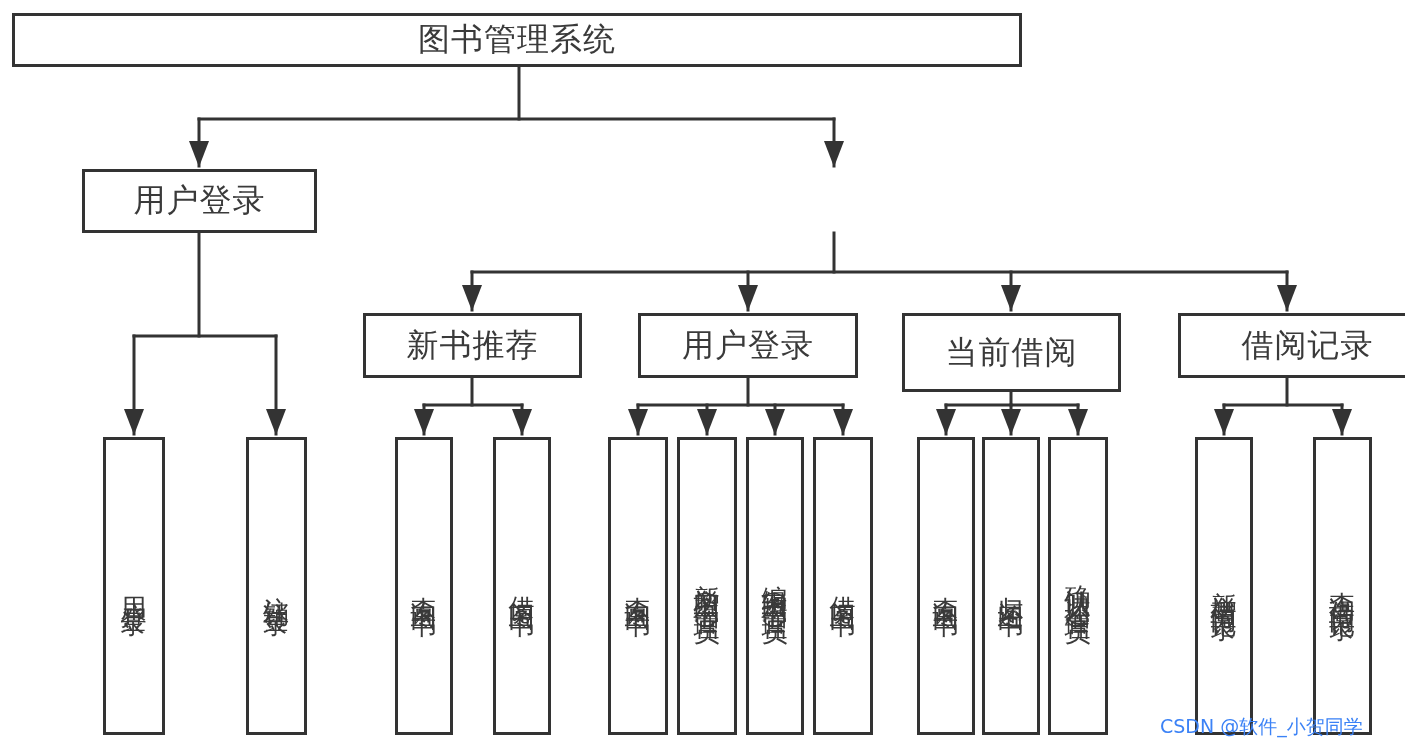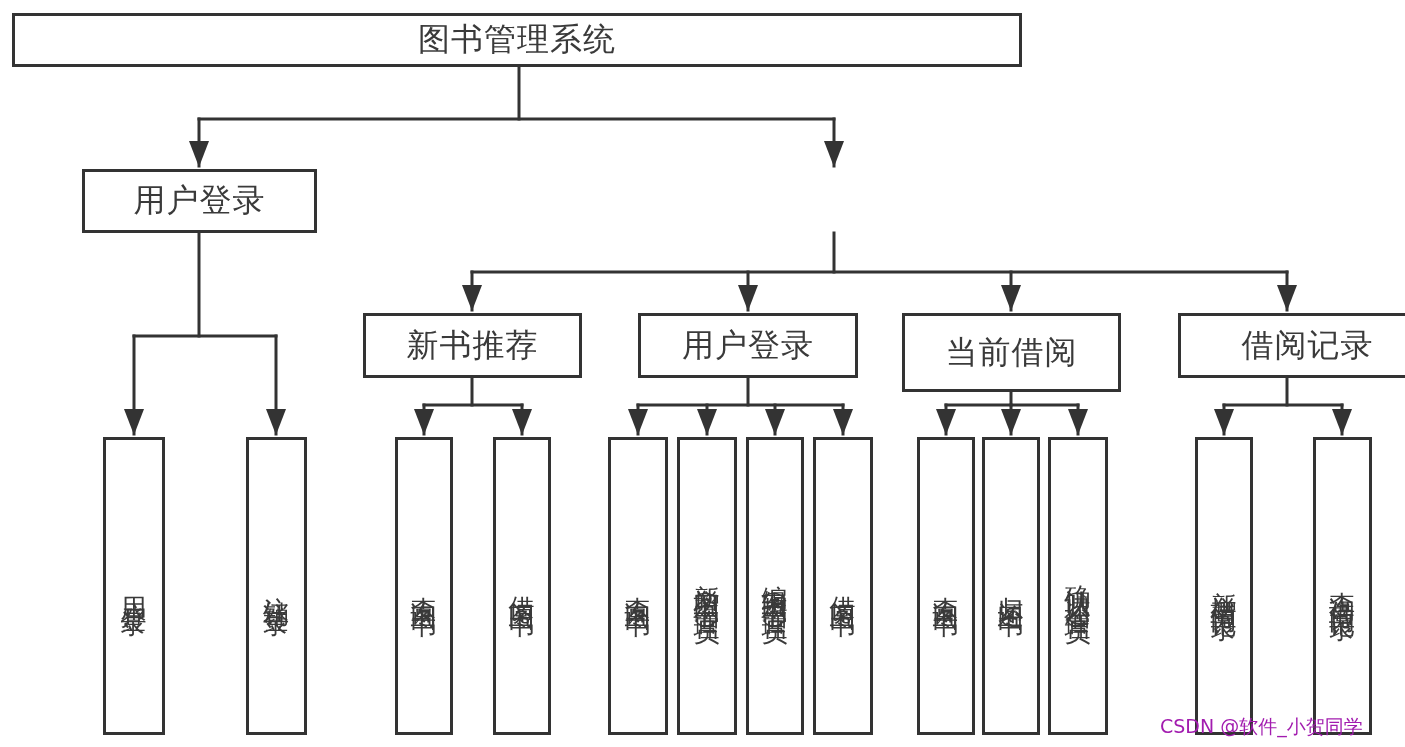--- a/index.html
+++ b/index.html
@@ -53,21 +53,21 @@
     color: #3a3a3a;
     line-height: 1;
     white-space: nowrap;
   }
   .watermark {
     position: absolute;
     left: 1160px;
     top: 714px;
     width: 240px;
     font-size: 19px;
-    color: #a21caf;
+    color: #3b82f6;
     white-space: nowrap;
   }
 </style>
 </head>
 <body>
 
 <div class="canvas">
 
   <svg class="connectors" viewBox="0 0 1405 747" xmlns="http://www.w3.org/2000/svg">
     <defs>

